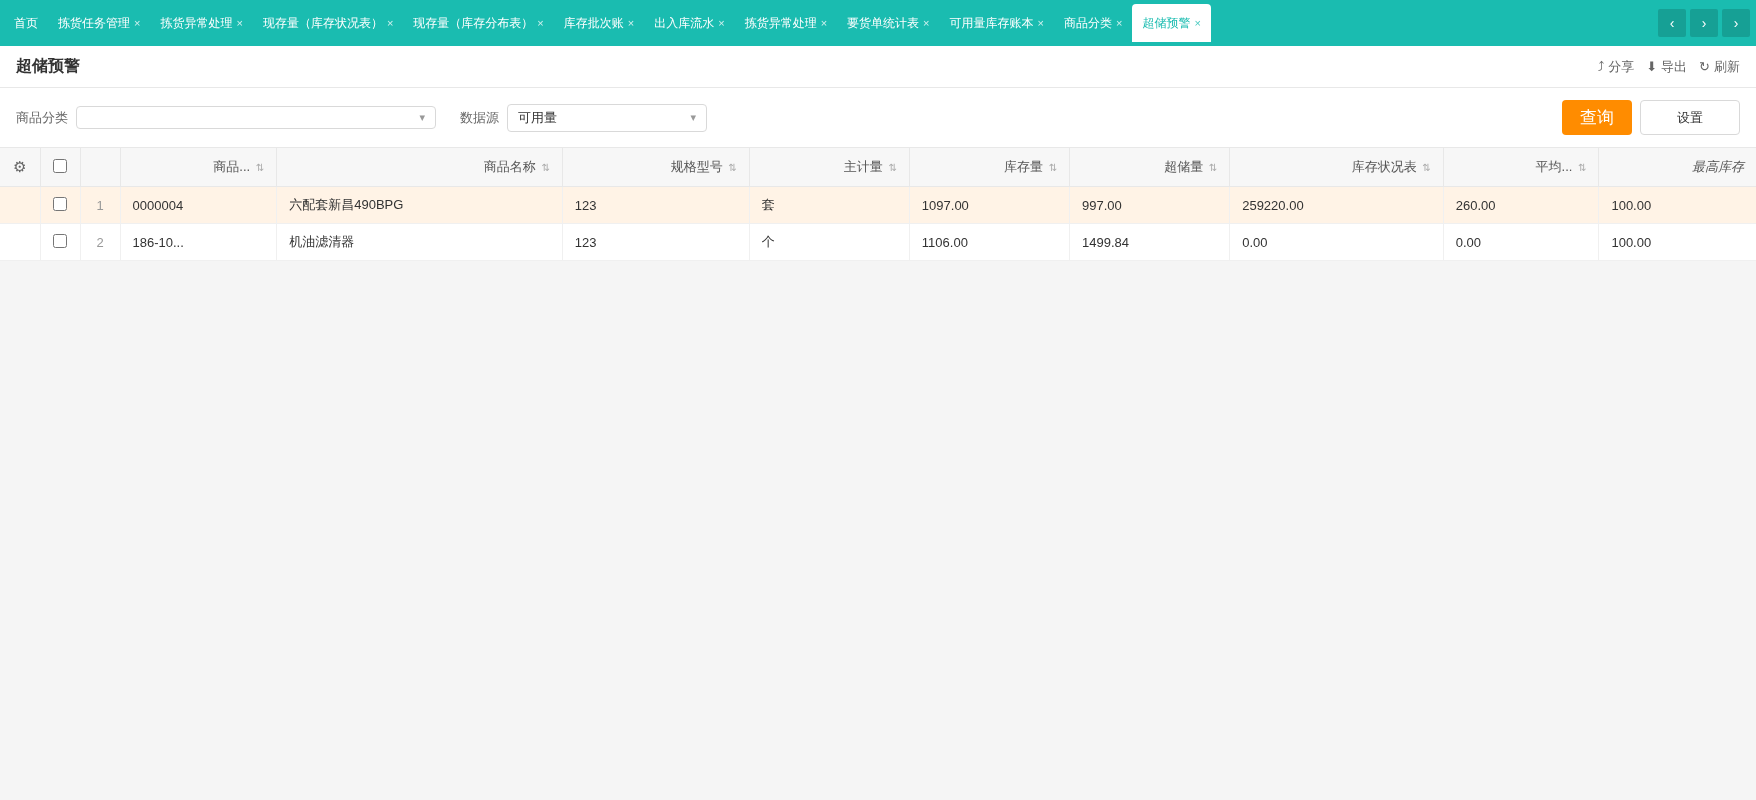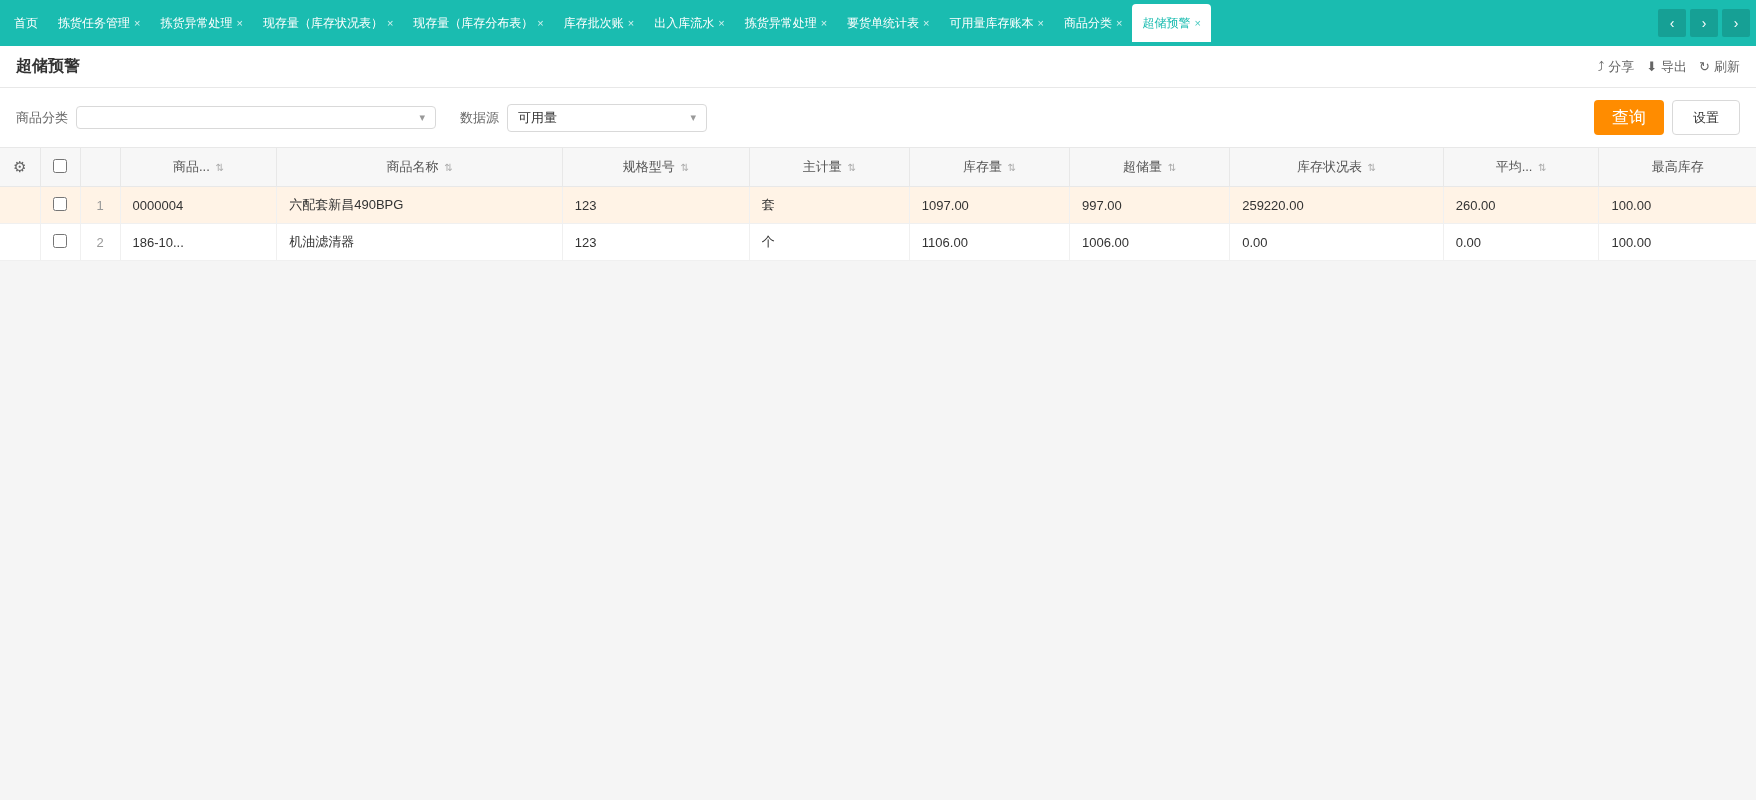--- a/index.html
+++ b/index.html
@@ -128,48 +128,48 @@
       border-radius: 4px;
       padding: 6px 18px;
       cursor: pointer;
       font-size: 17px;
     }
     .btn-default {
       background: #fff;
       color: #333;
       border: 1px solid #d9d9d9;
       border-radius: 4px;
-      padding: 6px 20px;
+      padding: 6px 36px;
       cursor: pointer;
       font-size: 13px;
     }
 
     
     .table-container {
       background: #fff;
       margin: 0;
     }
     table {
       width: 100%;
       border-collapse: collapse;
       font-size: 13px;
     }
     thead tr {
       background: #f7f7f7;
       border-bottom: 1px solid #e8e8e8;
     }
     thead th {
       padding: 10px 12px;
-      text-align: center;
+      text-align: right;
       font-weight: normal;
       color: #555;
       border-right: 1px solid #e8e8e8;
       white-space: nowrap;
     }
-    thead th:last-child { border-right: none; }
+    thead th:last-child { border-right: none; font-style: italic; }
     .sort-icon { color: #aaa; font-size: 10px; margin-left: 2px; }
 
     tbody tr {
       border-bottom: 1px solid #f0f0f0;
     }
     tbody tr.highlighted { background: #fff3e6; }
     tbody td {
       padding: 9px 12px;
       color: #333;
       border-right: 1px solid #f0f0f0;
@@ -357,20 +357,20 @@
     <td class="row-num"></td>
     <td class="th-checkbox">
       <input type="checkbox" style="">
     </td>
     <td class="row-num">2</td>
     <td>186-10...</td>
     <td>机油滤清器</td>
     <td>123</td>
     <td>个</td>
     <td>1106.00</td>
-    <td>1006.00</td>
+    <td>1499.84</td>
     <td>0.00</td>
     <td>0.00</td>
     <td>100.00</td>
   </tr>
       </tbody>
   </table>
 </div>
 
 </body></html>

